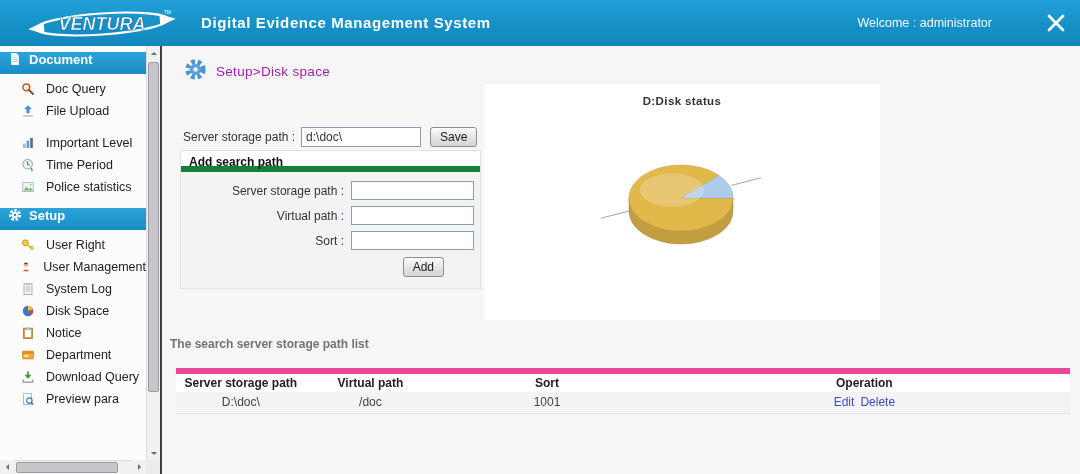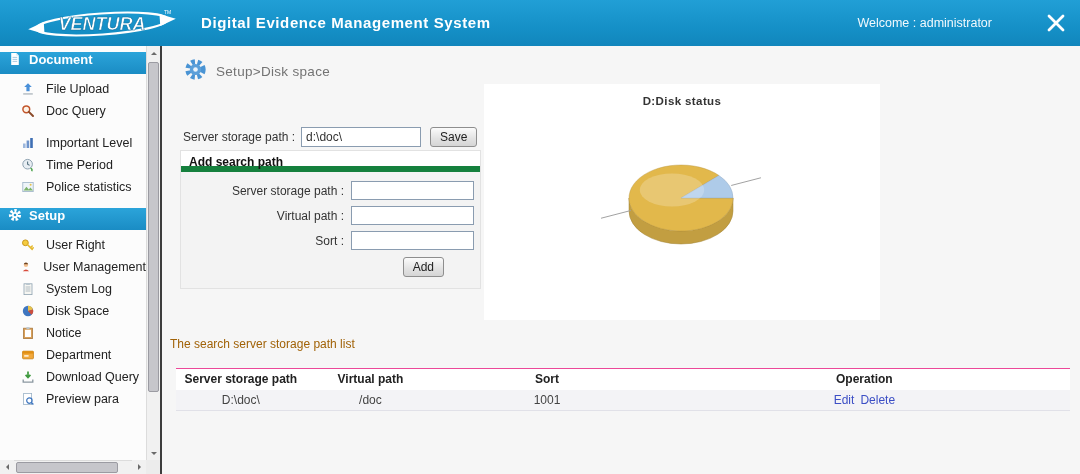--- a/index.html
+++ b/index.html
@@ -37,21 +37,21 @@
   .arr-left { border-right-color:#6a6a6a; margin-left:-3px; }
   .arr-right { border-left-color:#6a6a6a; margin-right:-3px; }
   .vthumb { position:absolute; left:1px; top:16px; width:11px; height:330px; background:#c6c6cb; border:1px solid #9b9ba2; border-radius:2px; }
   .hthumb { position:absolute; left:16px; top:1px; width:102px; height:11px; background:#c6c6cb; border:1px solid #9b9ba2; border-radius:2px; }
 
   .divider { position:absolute; left:160px; top:46px; width:2px; height:428px; background:#3d3d3d; }
 
   
   .main { position:absolute; left:162px; top:46px; width:918px; height:428px; background:#f6f6f6; }
   .breadcrumb { position:absolute; left:22px; top:12px; display:flex; align-items:center; gap:9px; }
-  .breadcrumb-text { font-size:13.5px; color:#737373; letter-spacing:0.3px; }
+  .breadcrumb-text { font-size:13.5px; color:#a21caf; letter-spacing:0.3px; }
 
   .storage-row { position:absolute; left:21px; top:80px; height:22px; display:flex; align-items:center; }
   .form-label { font-size:12px; color:#333; }
   .text-input { height:20px; border:1px solid #8a9cb0; background:#fff; font-size:12px;
     padding:0 4px; font-family:"Liberation Sans",sans-serif; color:#333; }
   .storage-row .text-input { width:120px; margin-left:6px; }
   .btn { height:20px; background:linear-gradient(180deg,#fbfbfb,#e2e2e2 60%,#d5d5d5);
     border:1px solid #8e8e8e; border-radius:3px; font-size:12px; color:#222;
     padding:0 9px; font-family:"Liberation Sans",sans-serif; cursor:pointer; }
   .storage-row .btn { margin-left:9px; }
@@ -64,25 +64,25 @@
   .field-row { height:25px; display:flex; align-items:center; }
   .field-row label { flex:1; text-align:right; font-size:12px; color:#333; padding-right:7px; }
   .field-row .text-input { width:123px; height:19px; }
   .add-row { text-align:right; padding:4px 30px 7px 0; }
 
   .chart-panel { position:absolute; left:322px; top:38px; width:396px; height:236px; background:#fff; }
   .chart-title { text-align:center; padding-top:11px; font-size:11.5px; font-weight:bold;
     color:#333; letter-spacing:0.4px; }
   .chart-panel svg { display:block; }
 
-  .list-title { position:absolute; left:8px; top:291px; font-size:12px; font-weight:normal; color:#a16207; }
+  .list-title { position:absolute; left:8px; top:291px; font-size:12px; font-weight:bold; color:#737373; }
 
   .path-table { position:absolute; left:14px; top:322px; width:894px; border-collapse:collapse; }
   .path-table th { background:#fff; font-size:12px; font-weight:bold; color:#222;
-    height:21px; border-top:1px solid #ec4899; text-align:center; }
+    height:21px; border-top:6px solid #ec4899; text-align:center; }
   .path-table td { background:#f3f3f6; font-size:12px; color:#444; height:21px;
     text-align:center; border-bottom:1px solid #e1e1e8; }
   .path-table .c1 { width:14.5%; } .path-table .c2 { width:14.5%; }
   .path-table .c3 { width:25%; }  .path-table .c4 { width:46%; }
   .op-link { color:#3b4ec5; text-decoration:none; cursor:pointer; margin:12px 3px; }
 </style>
 </head>
 <body>
 
 <div class="app">
@@ -115,31 +115,31 @@
             <svg width="14" height="14" viewBox="0 0 14 14">
               <path d="M3.2 1h5.2l2.4 2.4V13H3.2z" fill="#fff"></path>
               <path d="M8.4 1v2.4h2.4z" fill="#cfe2f0"></path>
               <path d="M4.6 5.4h4.6M4.6 7.4h4.6M4.6 9.4h4.6" stroke="#9fc3dd" stroke-width="0.9"></path>
             </svg>
             <span>Document</span>
           </div>
           <div class="section-items">
             <div class="item">
               <svg width="14" height="14" viewBox="0 0 14 14">
+                <circle cx="5.3" cy="5.3" r="3.4" fill="#fdf3e7" stroke="#c2552b" stroke-width="1.5"></circle>
+                <path d="M7.9 7.9L12 12" stroke="#8b4a2a" stroke-width="2" stroke-linecap="round"></path>
+              </svg>
+              <span>Doc Query</span>
+            </div>
+            <div class="item">
+              <svg width="14" height="14" viewBox="0 0 14 14">
                 <path d="M7 1.2L10.8 5H8.6v4.2H5.4V5H3.2z" fill="#4a90d9"></path>
                 <path d="M2.2 11h9.6v1.8H2.2z" fill="#c2c9ce"></path>
               </svg>
               <span>File Upload</span>
-            </div>
-            <div class="item">
-              <svg width="14" height="14" viewBox="0 0 14 14">
-                <circle cx="5.3" cy="5.3" r="3.4" fill="#fdf3e7" stroke="#c2552b" stroke-width="1.5"></circle>
-                <path d="M7.9 7.9L12 12" stroke="#8b4a2a" stroke-width="2" stroke-linecap="round"></path>
-              </svg>
-              <span>Doc Query</span>
             </div>
           </div>
         </div>
         <div class="section">
           <div class="section-items">
             <div class="item">
               <svg width="14" height="14" viewBox="0 0 14 14">
                 <rect x="2" y="7.5" width="2.6" height="4.5" fill="#9db8dd"></rect>
                 <rect x="5.6" y="4.5" width="2.6" height="7.5" fill="#6f95cc"></rect>
                 <rect x="9.2" y="2" width="2.6" height="10" fill="#3f6fb4"></rect>

